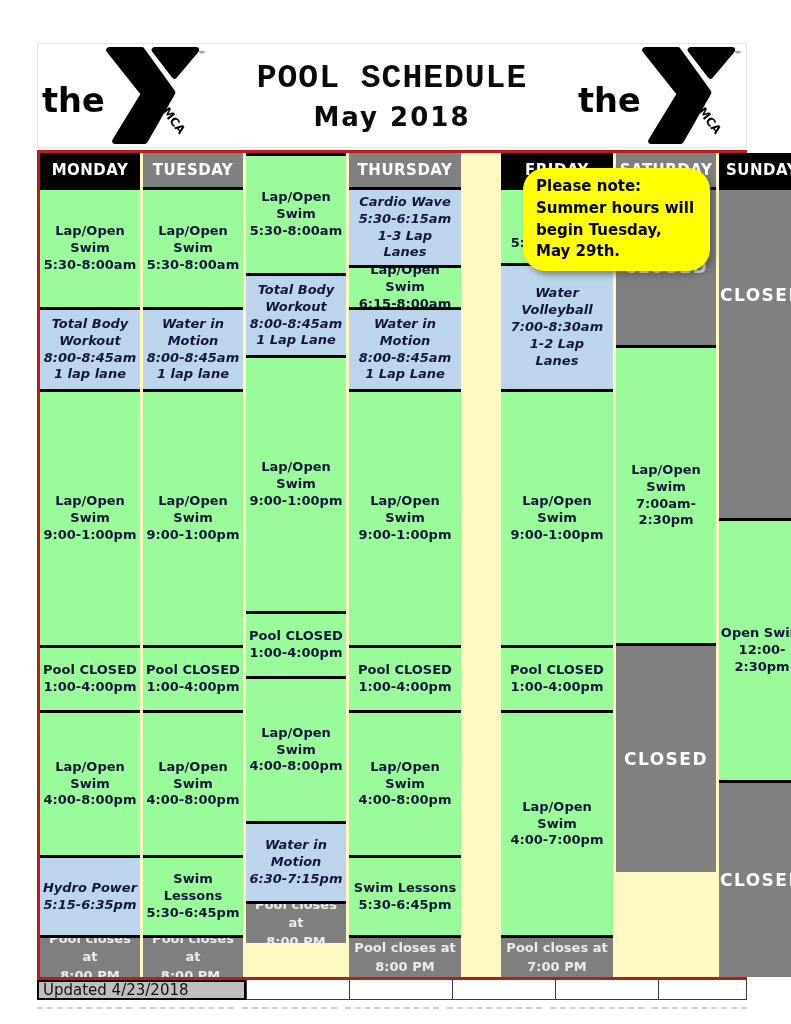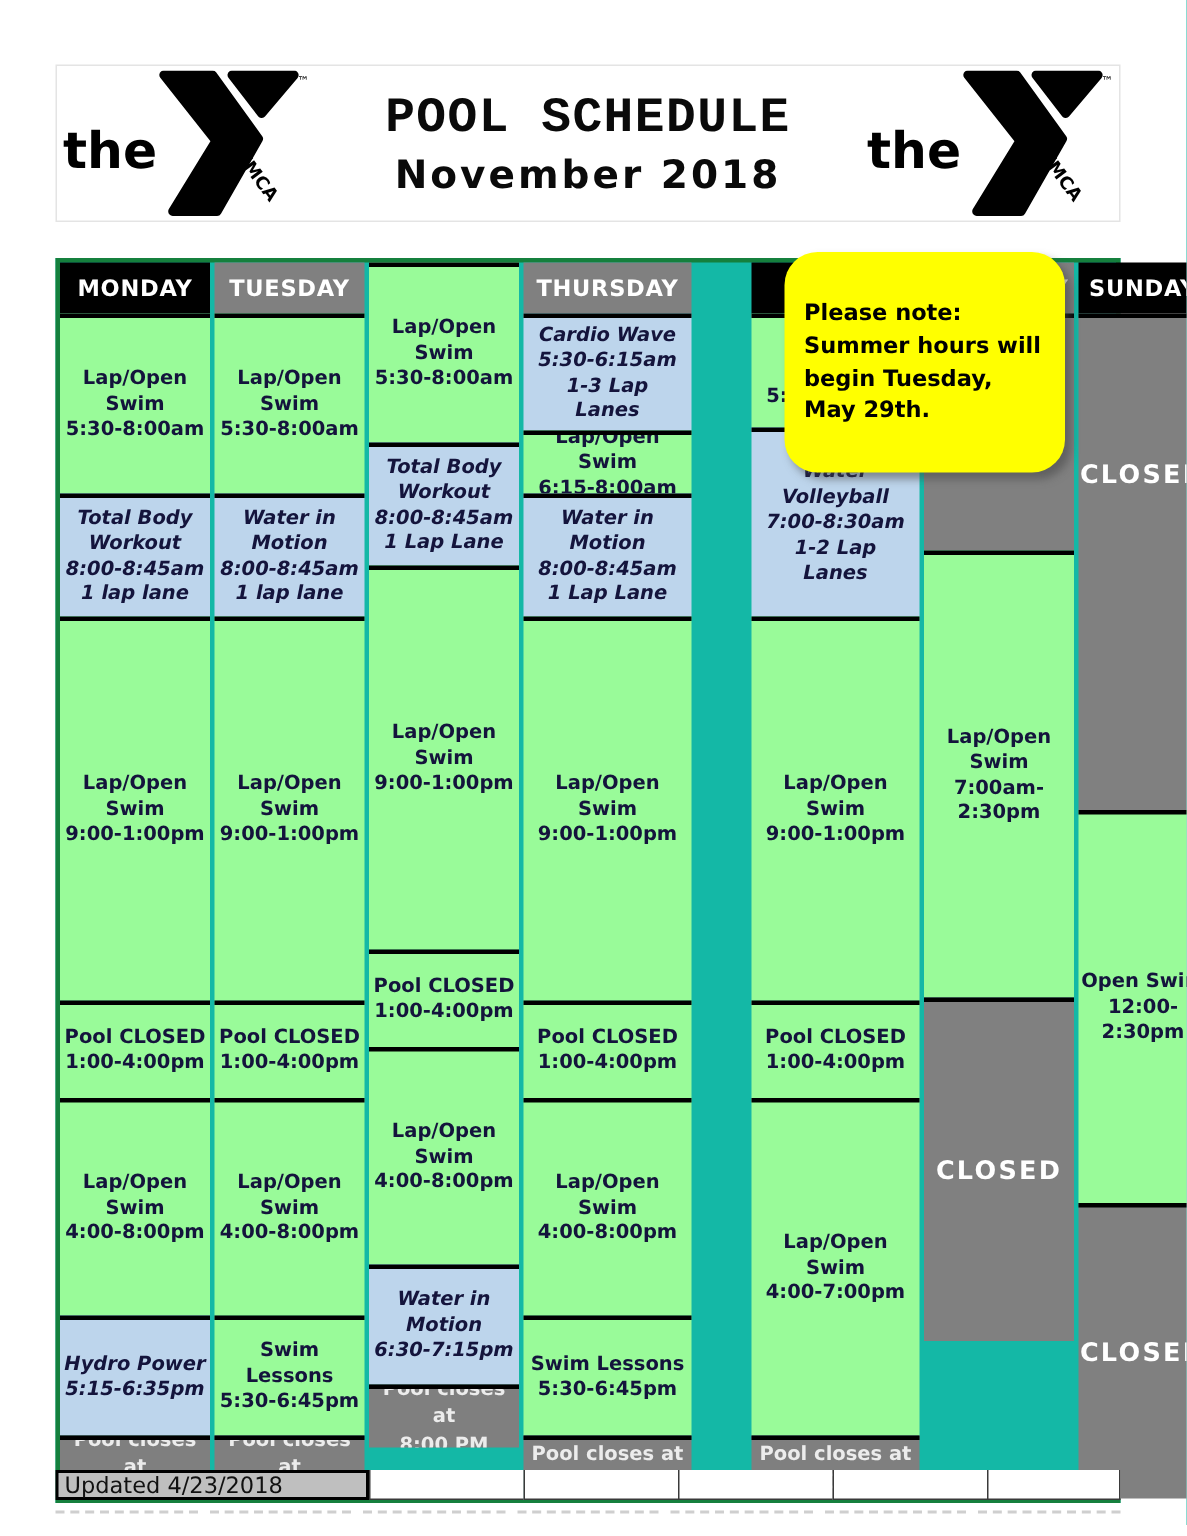--- a/index.html
+++ b/index.html
@@ -13,21 +13,21 @@
     background:#fff;border:1px solid #e4e4e4;box-sizing:border-box;
     display:flex;align-items:center;justify-content:space-between;padding:0 2px;
   }
   .titles{flex:1;text-align:center;}
   .title{font-size:33px;font-weight:bold;color:#0a0a0a;letter-spacing:1px;white-space:nowrap;font-family:Liberation Mono, monospace;}
   .subtitle{font-size:26px;font-weight:bold;color:#0a0a0a;margin-top:5px;letter-spacing:2px;}
   .logo{width:168px;height:97px;flex:0 0 auto;}
   
   .gridwrap{
     position:absolute;left:37px;top:150px;width:710px;
-    background:#14b8a6;border:3px solid #15803d;box-sizing:border-box;display:flex;margin-top:22px;
+    background:#fef9c3;border:3px solid #b91c1c;box-sizing:border-box;display:flex;
   }
   .col{display:flex;flex-direction:column;margin-right:3px;flex:0 0 auto;}
   .col:last-child{margin-right:0;}
   .dayhdr{
     height:34px;display:flex;align-items:center;justify-content:center;
     color:#fff;font-weight:bold;font-size:15px;letter-spacing:.5px;white-space:nowrap;overflow:hidden;
   }
   .hdr-black{background:#000000;}
   .hdr-gray{background:#808080;text-align:right;}
   .cell{
@@ -36,21 +36,21 @@
     text-align:center;white-space:pre-line;
     font-weight:bold;font-size:13px;line-height:1.3;color:#14143c;
     padding:2px 1px;overflow:hidden;
   }
   .c-open{background:#99fb99;}
   .c-class{background:#bdd5ec;font-style:italic;}
   .c-closed{background:#808080;color:#fff;font-size:17px;letter-spacing:1.5px;}
   .c-closes{background:#7f7f7f;color:#ececec;font-size:13px;line-height:1.4;}
   
   .note{
-    position:absolute;left:523px;top:168px;width:187px;height:147px;
+    position:absolute;left:523px;top:168px;width:187px;height:103px;
     background:#ffff00;border-radius:22px;box-sizing:border-box;
     box-shadow:4px 4px 6px rgba(70,70,70,.55);
     display:flex;align-items:center;padding:6px 13px;
     font-weight:bold;font-size:15px;line-height:1.45;color:#000;
     white-space:pre-line;text-align:left;z-index:5;
   }
   
   .bottomrow{position:absolute;left:37px;top:980px;width:710px;height:20px;display:flex;}
   .updated{
     width:209px;background:#bfbfbf;border:2px solid #000;box-sizing:border-box;
@@ -71,21 +71,21 @@
     <g transform="translate(58,0)">
       <polygon points="12,3 45,3 76,46 48,95 18,95 48,46 46,46" fill="#000" stroke="#000" stroke-width="6" stroke-linejoin="round"></polygon>
       <polygon points="58,3 100,3 78,29" fill="#000" stroke="#000" stroke-width="6" stroke-linejoin="round"></polygon>
       <text transform="translate(60,58) rotate(53)" font-size="12" font-weight="bold" fill="#000">YMCA</text>
     </g>
     <text x="160" y="10" font-size="8" fill="#000">™</text>
   </svg>
 
   <div class="titles">
     <div class="title">POOL SCHEDULE</div>
-    <div class="subtitle">November 2018</div>
+    <div class="subtitle">May 2018</div>
   </div>
 
   <svg class="logo" viewBox="0 0 170 98" aria-hidden="true">
     <text x="2" y="66" font-size="34" font-weight="bold" fill="#000">the</text>
     <g transform="translate(58,0)">
       <polygon points="12,3 45,3 76,46 48,95 18,95 48,46 46,46" fill="#000" stroke="#000" stroke-width="6" stroke-linejoin="round"></polygon>
       <polygon points="58,3 100,3 78,29" fill="#000" stroke="#000" stroke-width="6" stroke-linejoin="round"></polygon>
       <text transform="translate(60,58) rotate(53)" font-size="12" font-weight="bold" fill="#000">YMCA</text>
     </g>
     <text x="160" y="10" font-size="8" fill="#000">™</text>

